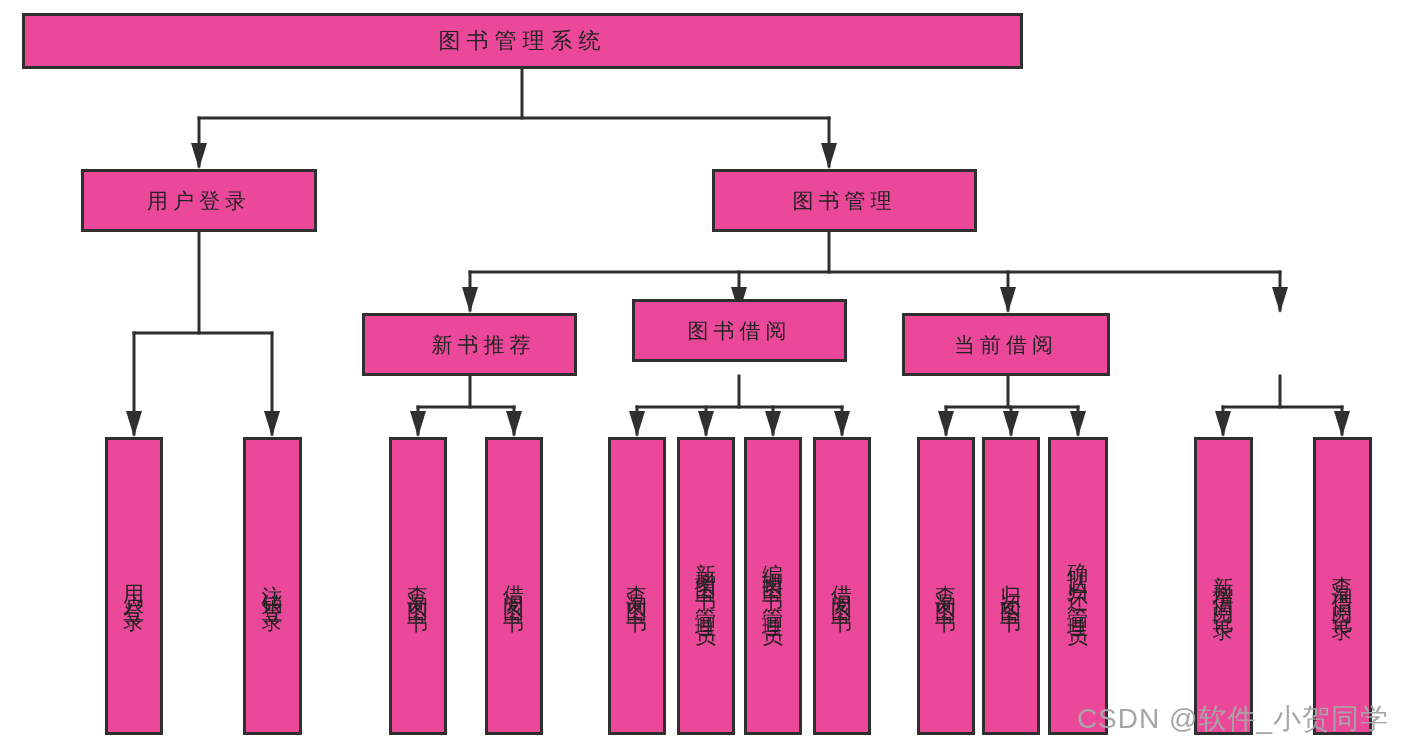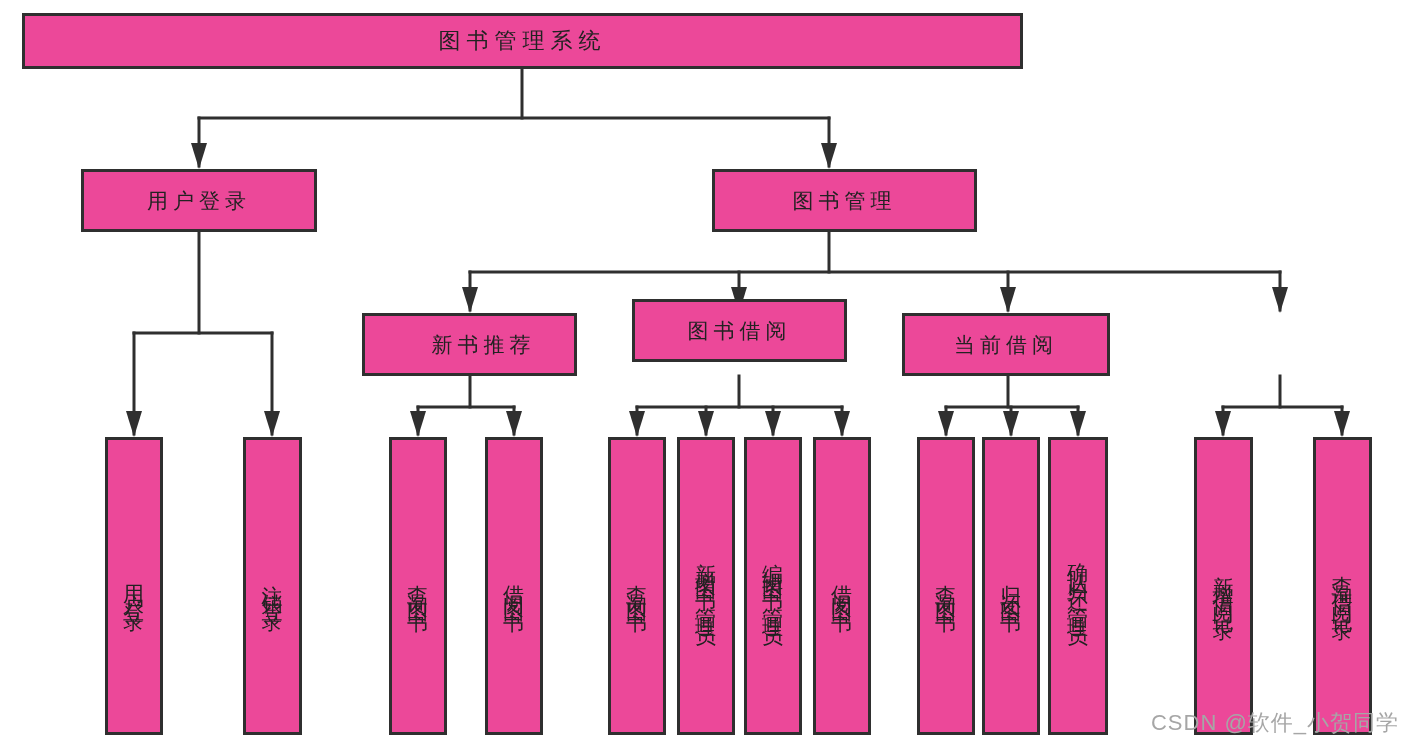--- a/index.html
+++ b/index.html
@@ -30,22 +30,22 @@
   }
   .hlabel { font-size:21px; letter-spacing:5px; white-space:nowrap; }
   .title .hlabel { font-size:22px; letter-spacing:6px; }
   .vbox span {
     writing-mode:vertical-rl;
     text-orientation:mixed;
     font-size:21px; letter-spacing:9px; line-height:1;
     white-space:nowrap;
   }
   .watermark {
-    position:absolute; right:6px; bottom:9px; z-index:5;
-    font-size:22px; letter-spacing:1px;
+    position:absolute; right:16px; bottom:9px; z-index:5;
+    font-size:28px; letter-spacing:1px;
     color:var(--color-watermark);
     white-space:nowrap;
   }
 </style>
 </head>
 <body>
 
 <div class="canvas">
 
   <svg class="connectors" width="1405" height="747" viewBox="0 0 1405 747">

